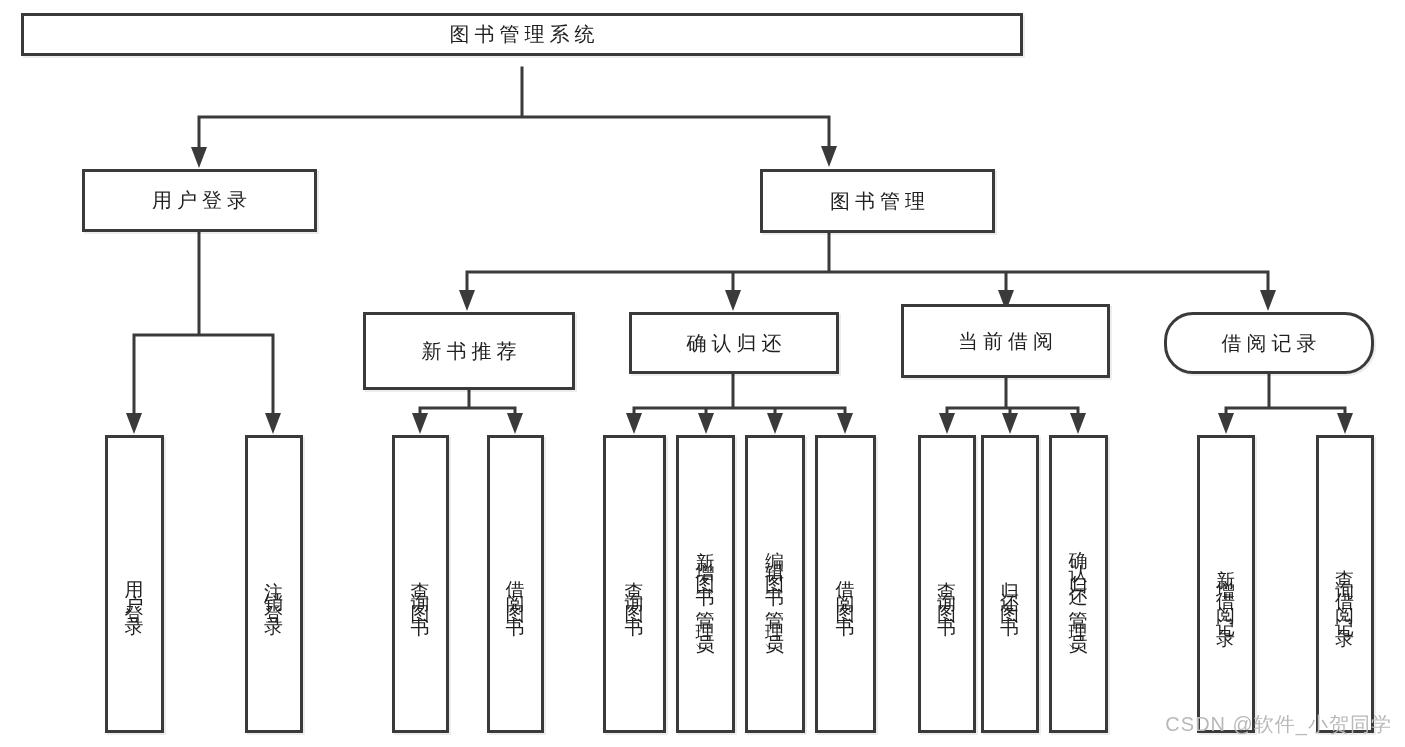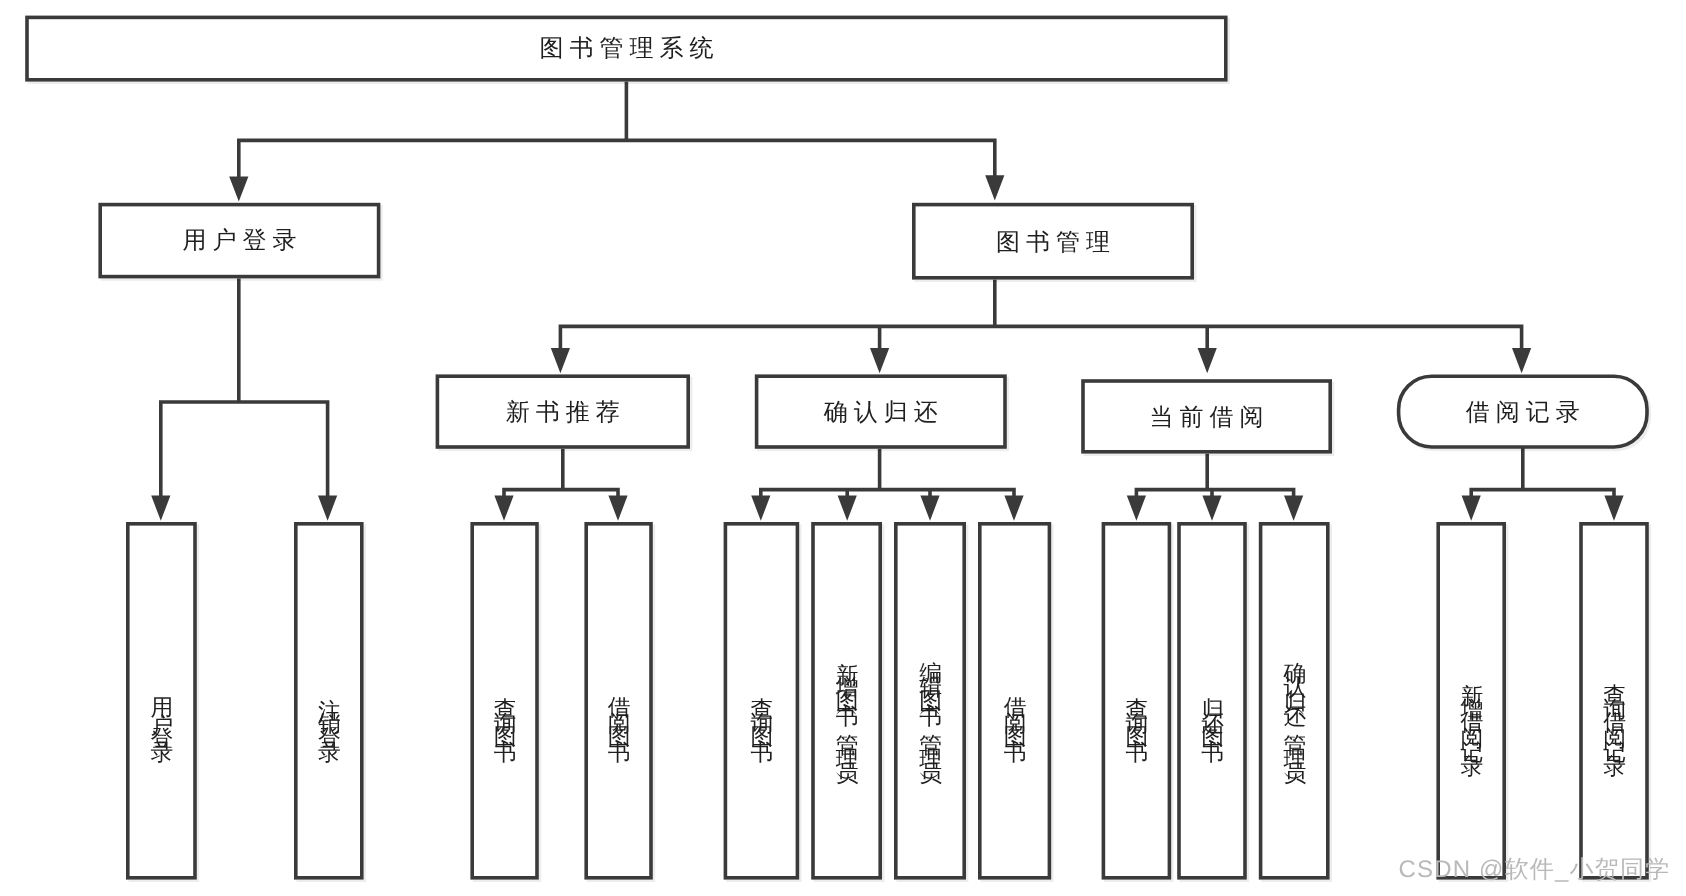--- a/index.html
+++ b/index.html
@@ -36,26 +36,26 @@
   }
   .v{
     writing-mode:vertical-rl;
     text-orientation:mixed;
     font-size:19px;
     letter-spacing:12px;
     padding-top:12px;
     line-height:1;
   }
   
-  #n-root {left:21px;  top:13px;  width:1002px; height:55px;}
+  #n-root {left:21px;  top:13px;  width:1002px; height:43px;}
   #n-login{left:82px;  top:169px; width:235px;  height:63px;}
   #n-mgmt {left:712px; top:169px; width:235px;  height:64px;margin-left:48px;}
-  #g-0{left:363px;  top:312px; width:212px; height:62px;}
+  #g-0{left:363px;  top:312px; width:212px; height:78px;}
   #g-1{left:629px;  top:312px; width:210px; height:62px;}
-  #g-2{left:901px;  top:316px; width:209px; height:62px;}
+  #g-2{left:901px;  top:304px; width:209px; height:74px;}
   #g-3{left:1164px; top:312px; width:210px; height:62px;border-radius:29px;}
   .leaf{top:435px;height:298px;}
   #l-0 {left:105px;  width:59px;}
   #l-1 {left:245px;  width:58px;}
   #l-2 {left:392px;  width:57px;}
   #l-3 {left:487px;  width:57px;}
   #l-4 {left:603px;  width:63px;}
   #l-5 {left:676px;  width:59px;}
   #l-6 {left:745px;  width:60px;}
   #l-7 {left:815px;  width:61px;}

